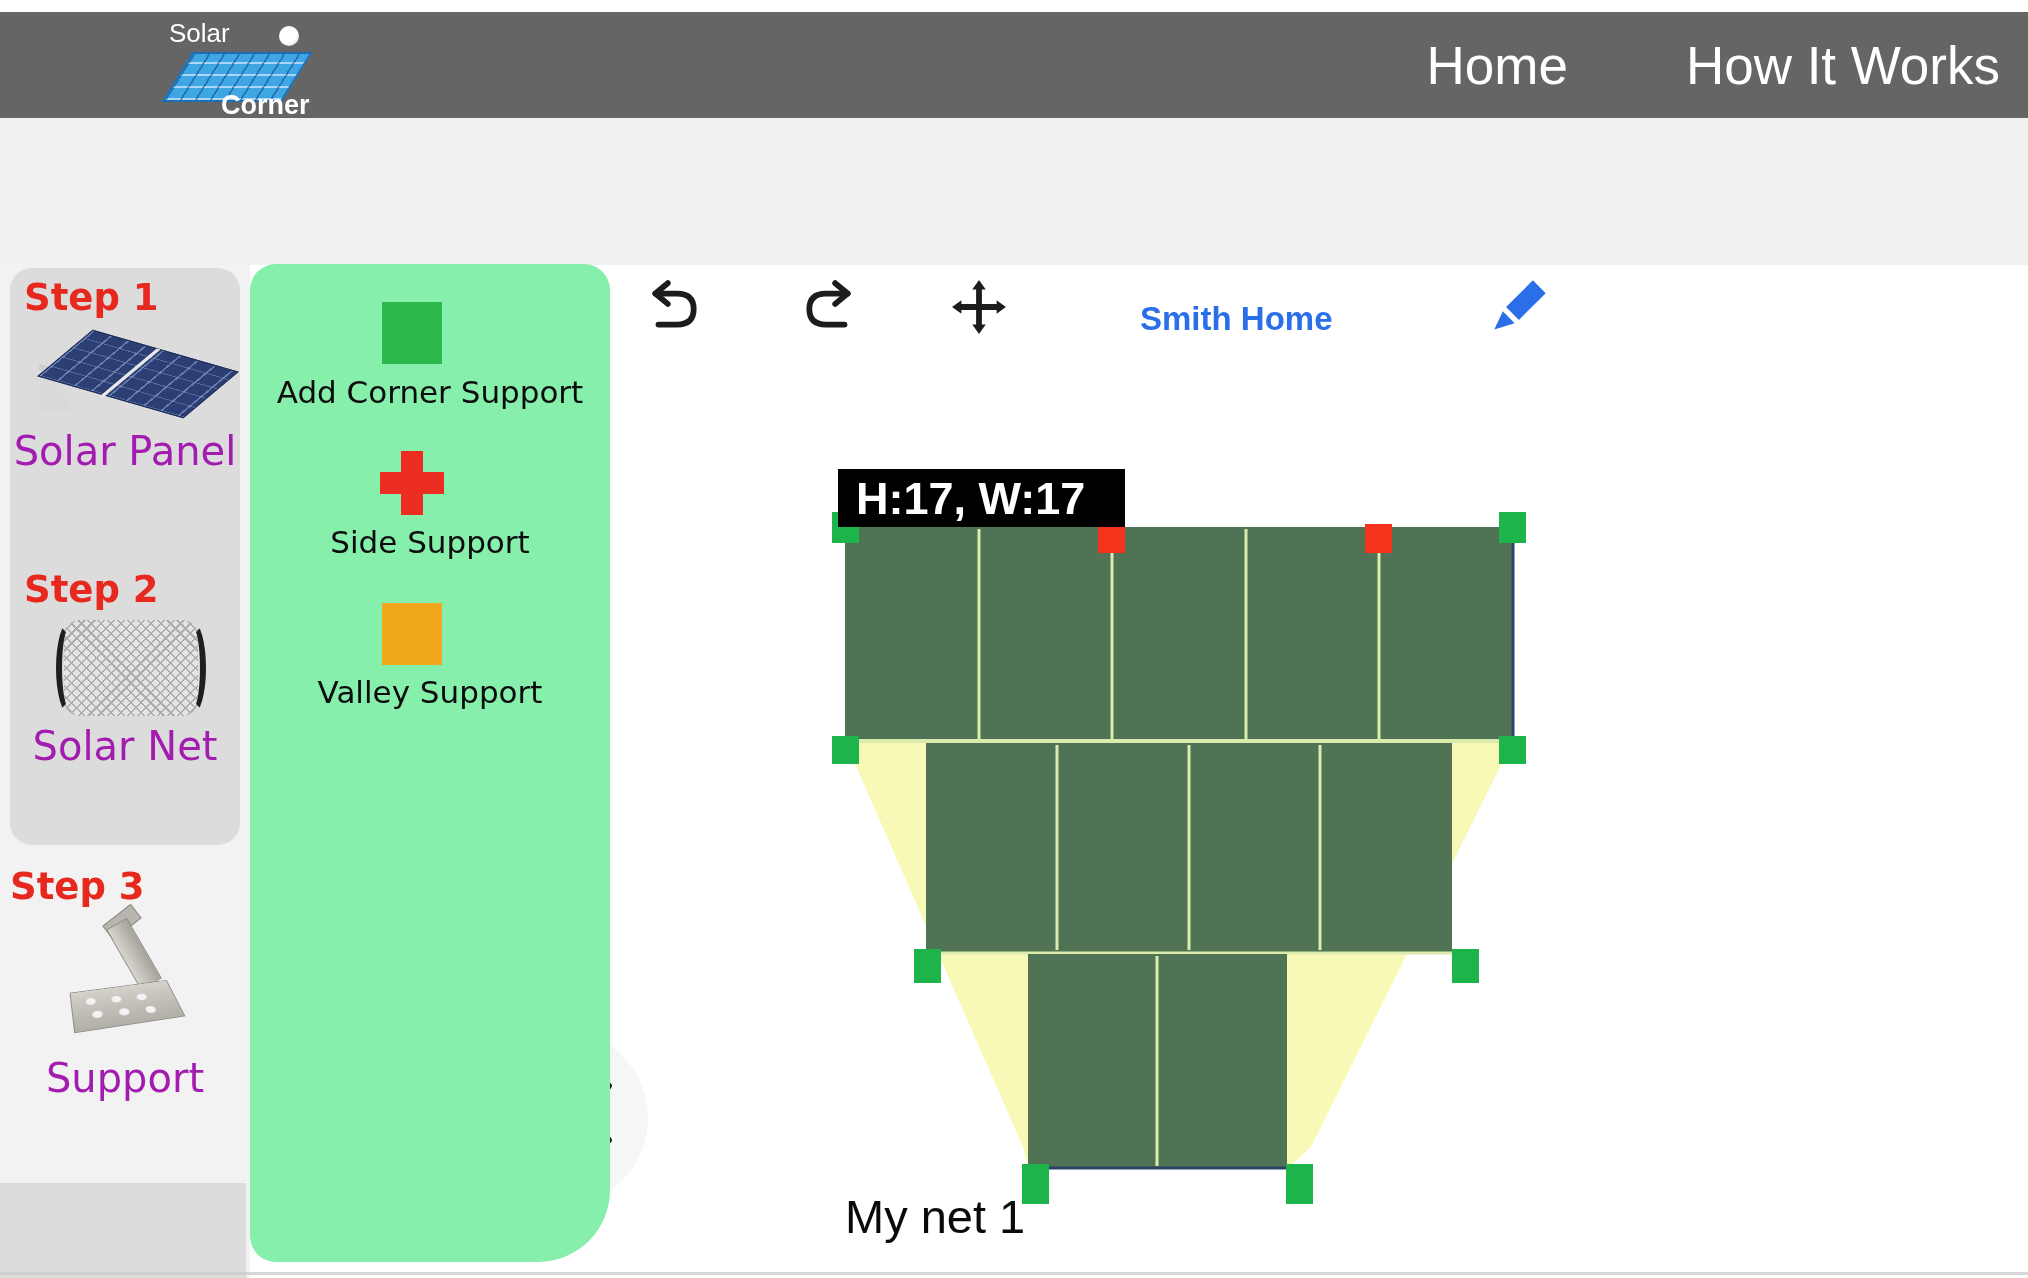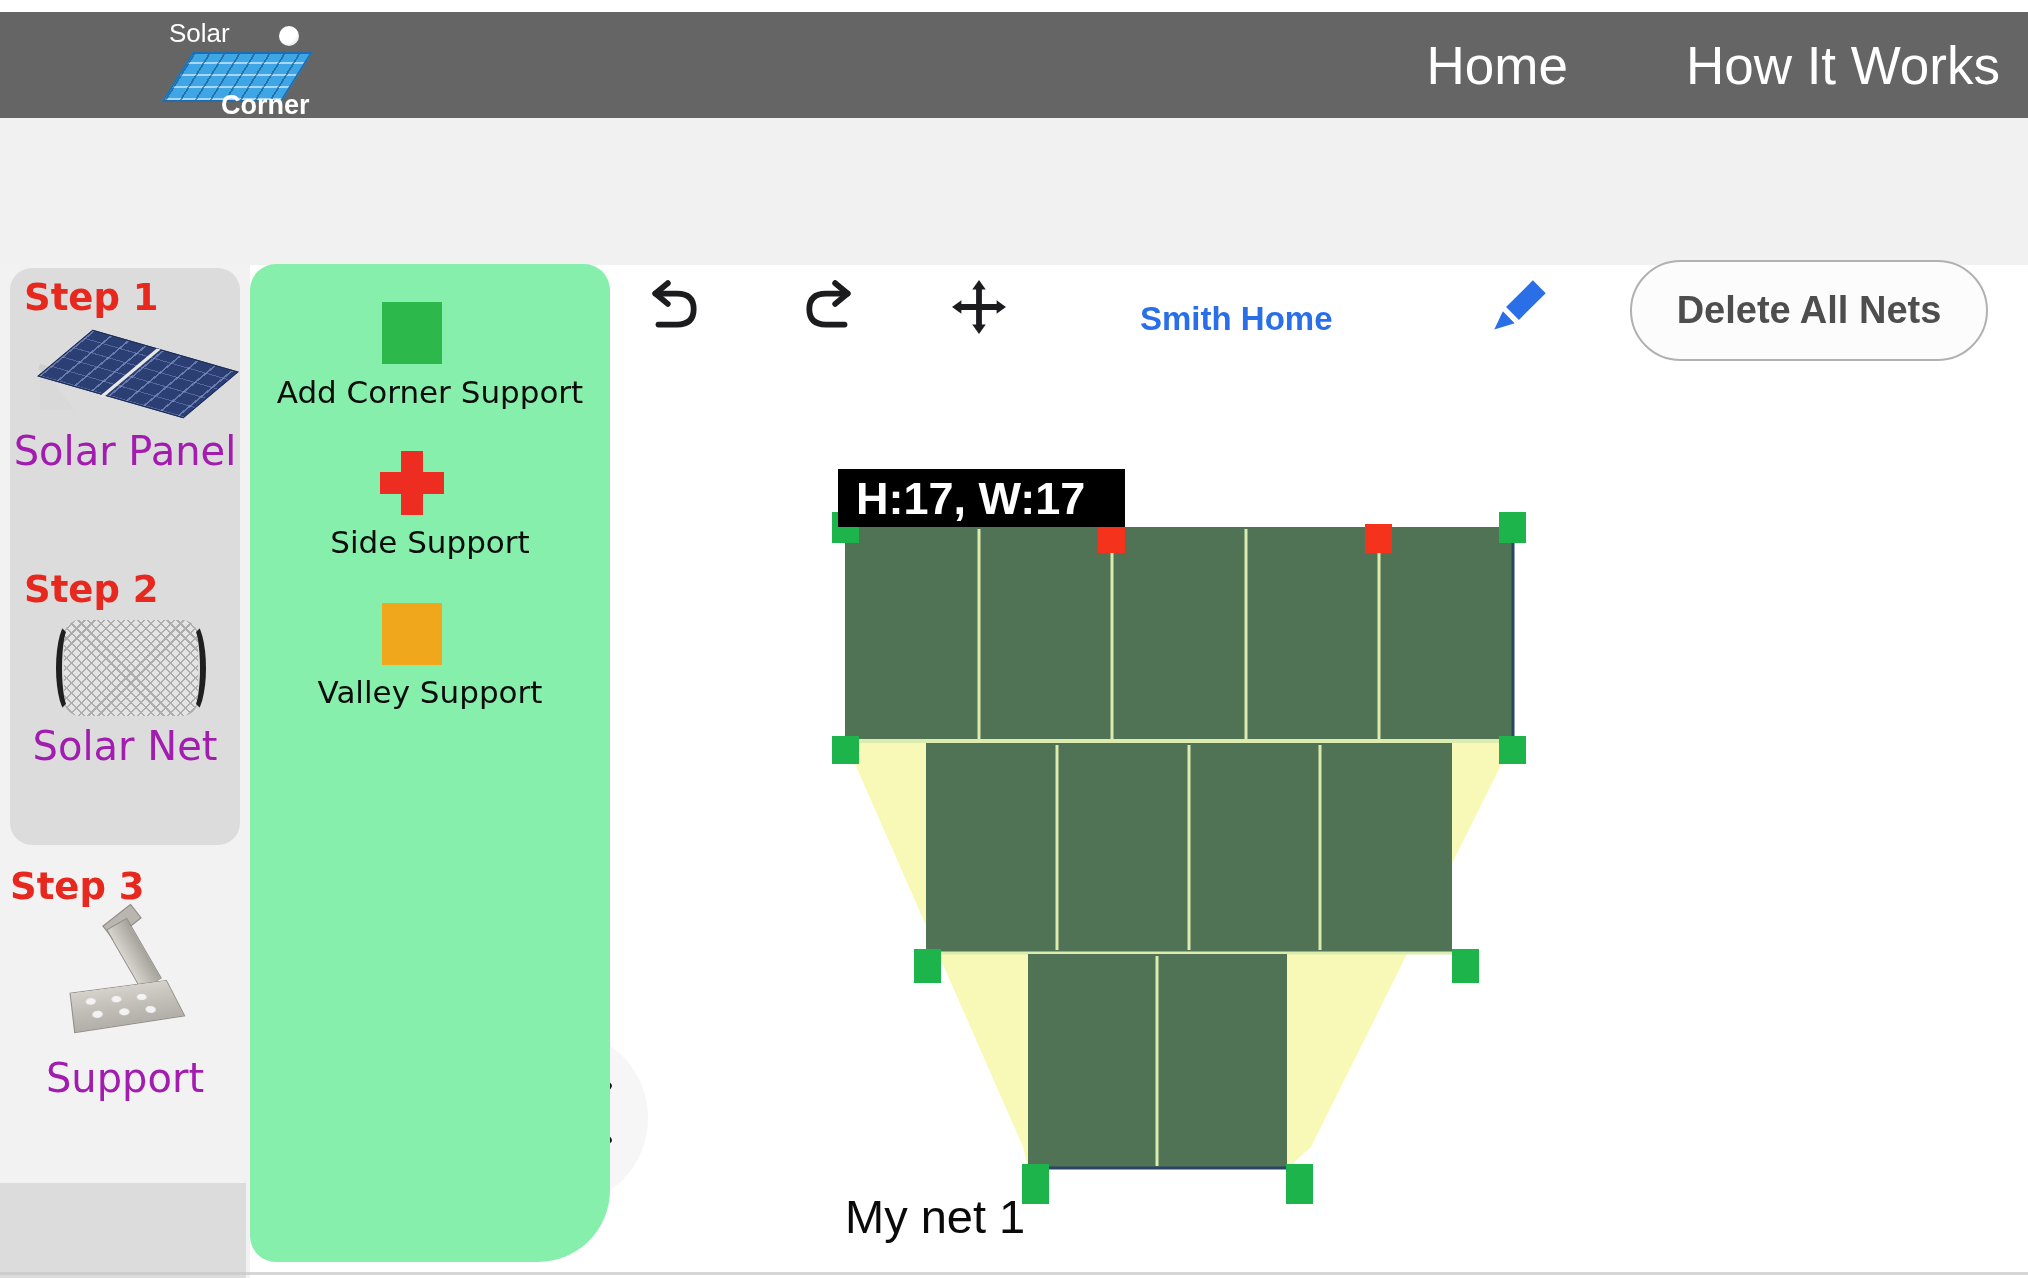--- a/index.html
+++ b/index.html
@@ -197,21 +197,20 @@
     </svg>
   </div>
 
   <div class="project-name">Smith Home</div>
   <div class="pencil" title="Rename">
     <svg viewBox="0 0 56 56">
       <polygon fill="#2a6fe8" points="40,4 52,16 27,41 15,29"></polygon>
       <polygon fill="#2a6fe8" points="12,33 23,44 4,50"></polygon>
     </svg>
   </div>
-  <button class="delete-btn">Delete All Nets</button>
 </div>
 
 <div class="left-col">
   <div class="sidebar-card">
     <span class="step-label" style="left:14px;top:8px">Step 1</span>
 
     <div class="sp-img">
       <div class="sp-frame"></div>
       <div class="sp-frame-line"></div>
       <div class="sp-panel"></div>

